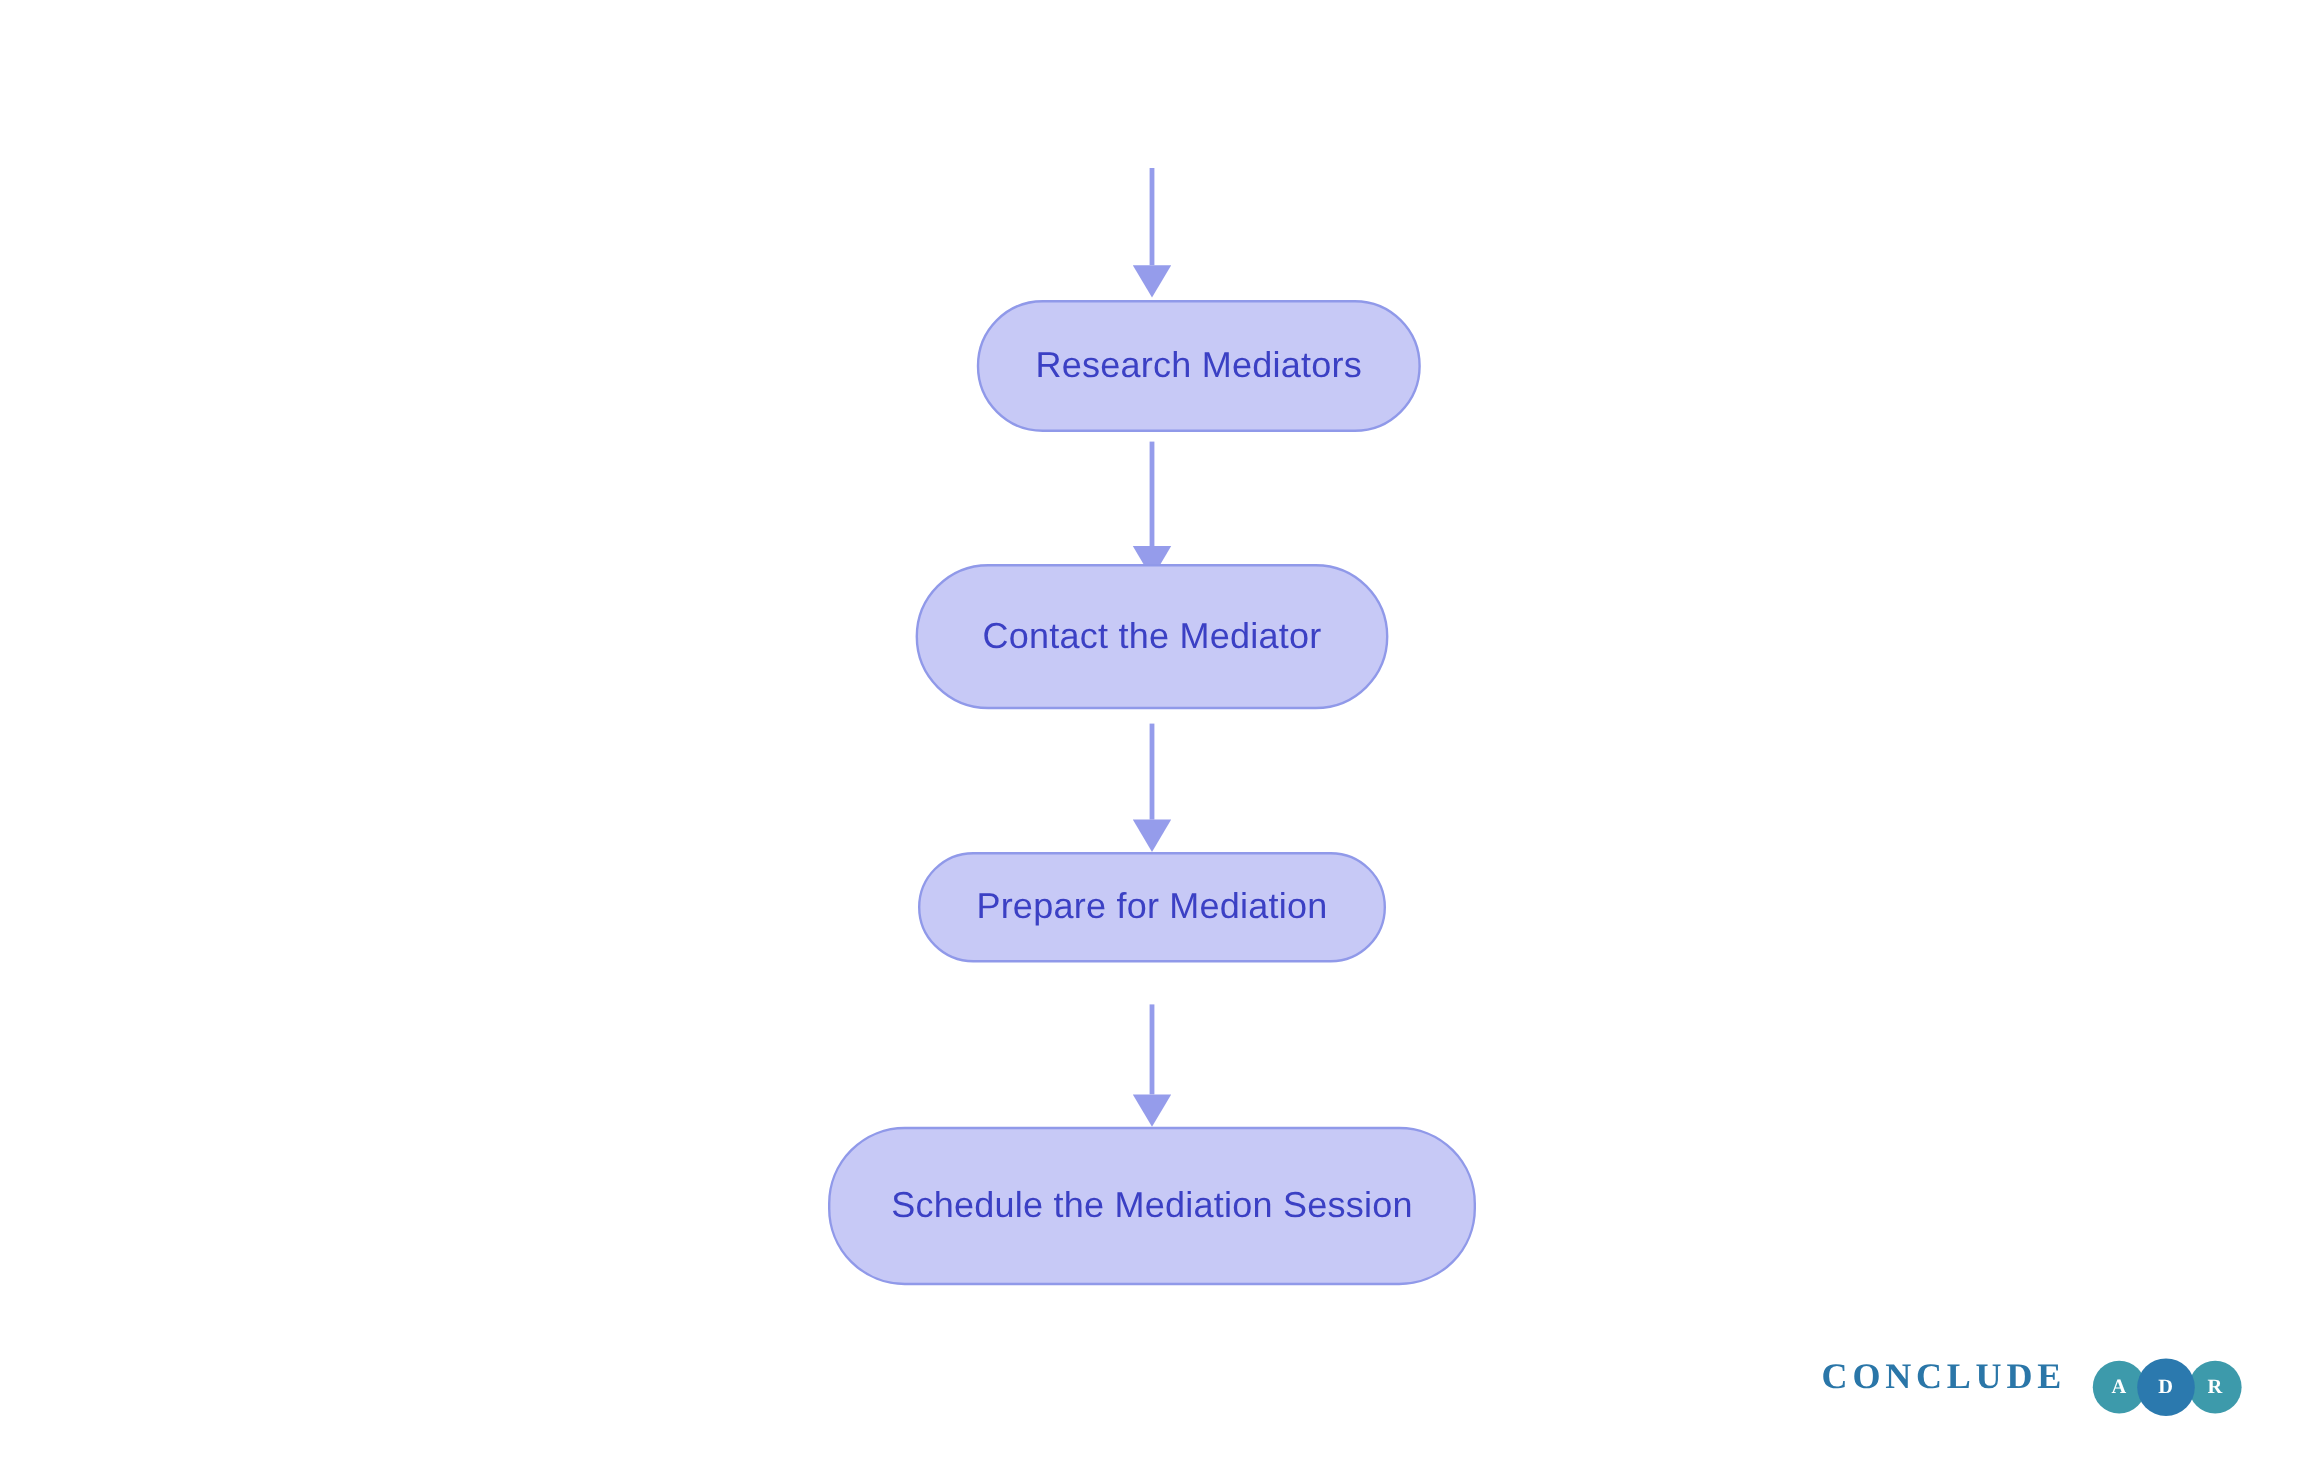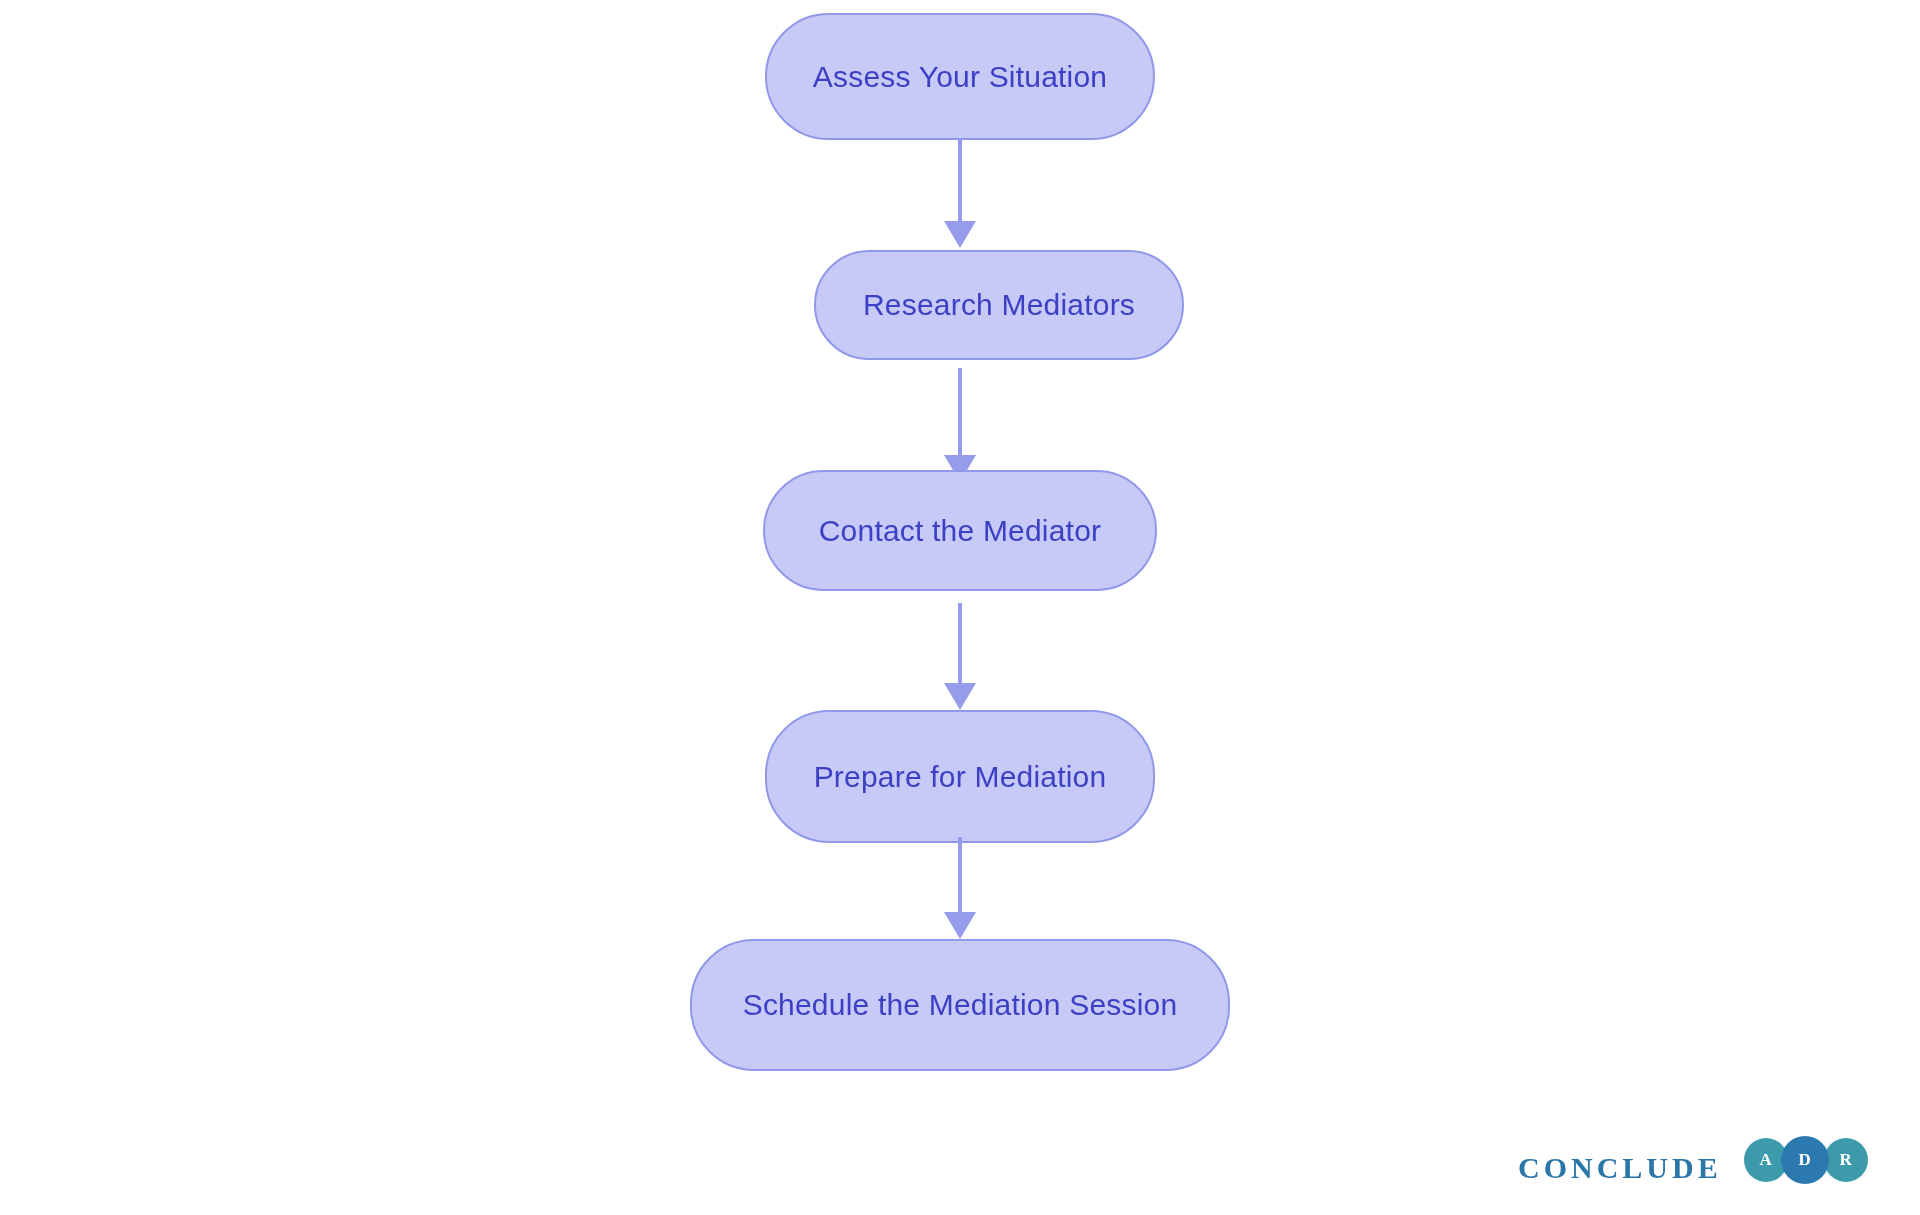--- a/index.html
+++ b/index.html
@@ -60,21 +60,21 @@
     border-left: 16px solid transparent;
     border-right: 16px solid transparent;
     border-top: 27px solid var(--arrow);
   }
   .logo {
     position: absolute;
     left: 1518px;
     top: 1131px;
     height: 54px;
     display: flex;
-    align-items: flex-end;
+    align-items: flex-start;
   }
   .logo-wordmark {
     font-family: "Liberation Serif", serif;
     font-weight: bold;
     font-size: 30px;
     letter-spacing: 4px;
     color: var(--logo-text);
   }
   .logo-badges {
     position: relative;
@@ -95,23 +95,20 @@
   }
   .badge-a { left: 0px;  top: 3px; width: 44px; height: 44px; background: var(--badge-teal); z-index: 1; }
   .badge-d { left: 37px; top: 1px; width: 48px; height: 48px; background: var(--badge-blue); z-index: 2; }
   .badge-r { left: 80px; top: 3px; width: 44px; height: 44px; background: var(--badge-teal); z-index: 1; }
 </style>
 </head>
 <body>
 
 <div class="canvas">
 
-  <div class="node" style="left:765px; top:13px; width:390px; height:127px;">
-    <span class="node-label">Assess Your Situation</span>
-  </div>
 
   <div class="arrow" style="left:944px; top:140px; height:108px;">
     <div class="arrow-line"></div>
     <div class="arrow-head"></div>
   </div>
 
   <div class="node" style="left:814px; top:250px; width:370px; height:110px;">
     <span class="node-label">Research Mediators</span>
   </div>
 
@@ -122,21 +119,21 @@
 
   <div class="node" style="left:763px; top:470px; width:394px; height:121px;">
     <span class="node-label">Contact the Mediator</span>
   </div>
 
   <div class="arrow" style="left:944px; top:603px; height:107px;">
     <div class="arrow-line"></div>
     <div class="arrow-head"></div>
   </div>
 
-  <div class="node" style="left:765px; top:710px; width:390px; height:133px;">
+  <div class="node" style="left:765px; top:710px; width:390px; height:92px;">
     <span class="node-label">Prepare for Mediation</span>
   </div>
 
   <div class="arrow" style="left:944px; top:837px; height:102px;">
     <div class="arrow-line"></div>
     <div class="arrow-head"></div>
   </div>
 
   <div class="node" style="left:690px; top:939px; width:540px; height:132px;">
     <span class="node-label">Schedule the Mediation Session</span>

